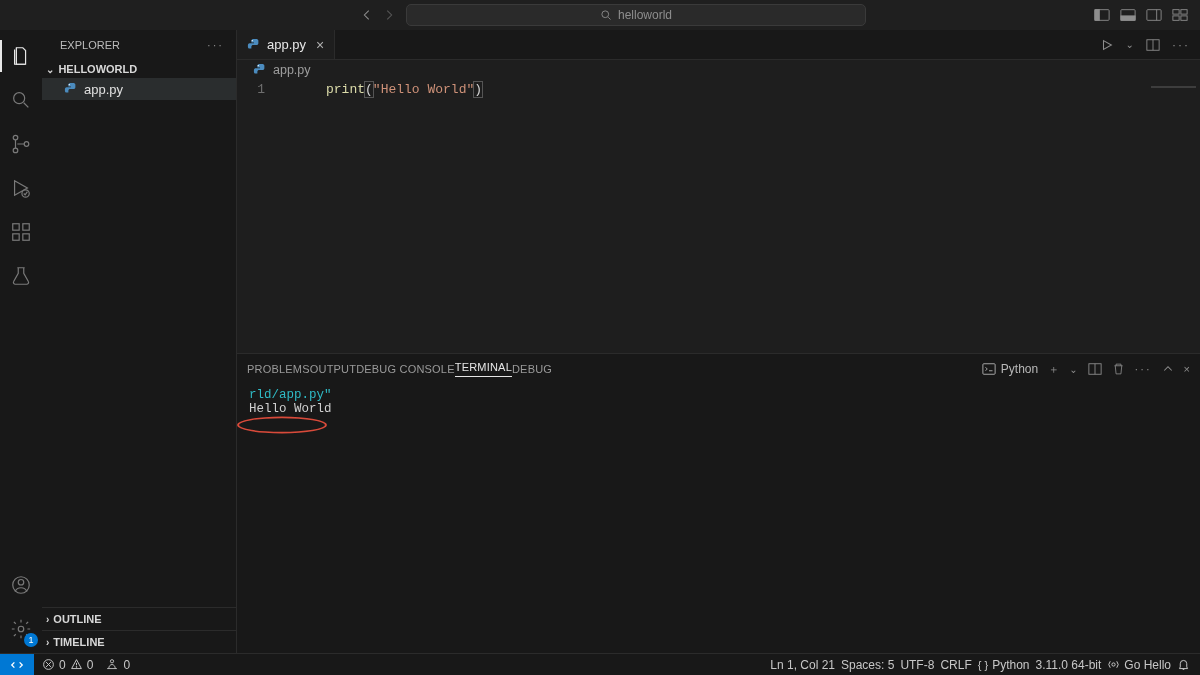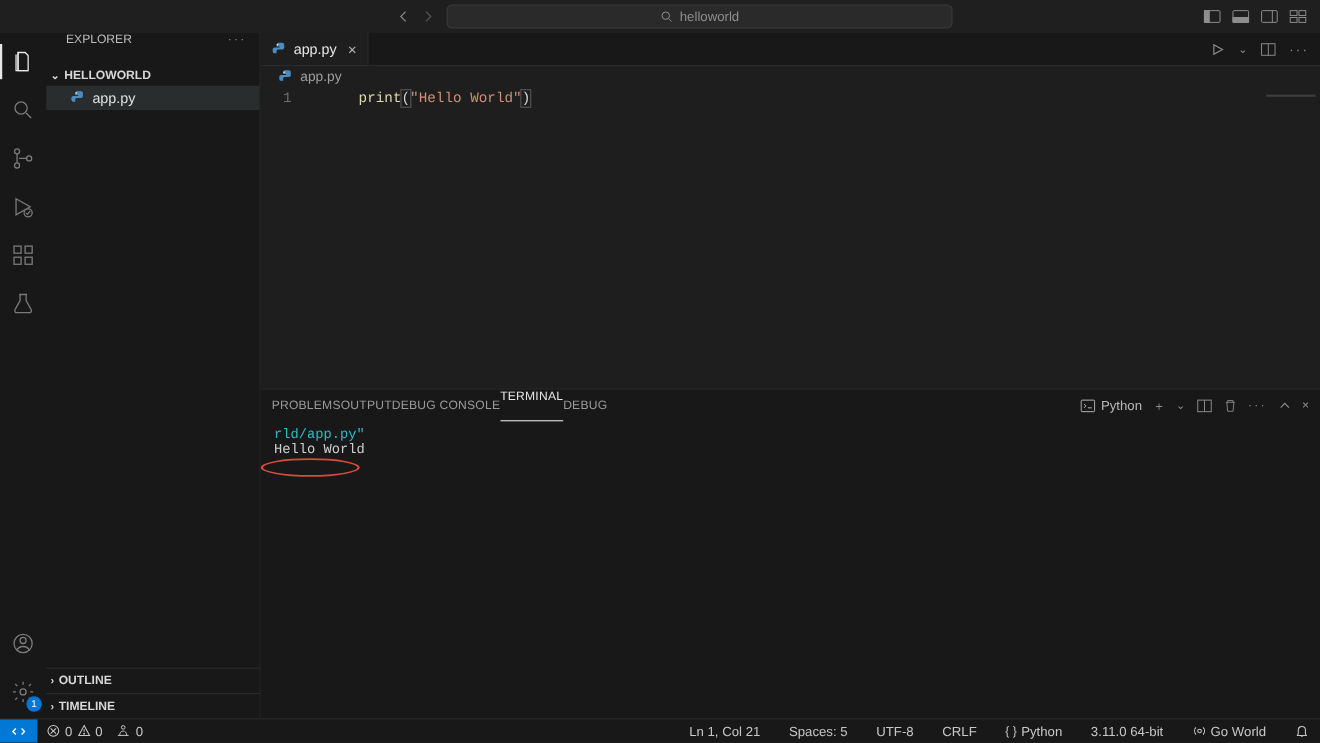--- a/index.html
+++ b/index.html
@@ -103,21 +103,21 @@
 
   
   .sidebar {
     width: 195px;
     background: var(--bg-sidebar);
     display:flex; flex-direction:column;
     border-right:1px solid var(--border);
   }
   .sidebar-header {
     height:30px;
-    display:flex; align-items:flex-start; justify-content:space-between;
+    display:flex; align-items:center; justify-content:space-between;
     padding: 0 12px 0 18px;
     color: #bcbcbc;
     font-size:11px;
   }
   .sidebar-section-title {
     display:flex; align-items:center; gap:4px;
     padding: 3px 6px 3px 4px;
     font-size:11px; font-weight:600;
     color:#d8d8d8;
     text-transform: uppercase;
@@ -214,21 +214,21 @@
     display:flex; flex-direction:column;
   }
   .panel-tabs {
     height:30px;
     display:flex; align-items:center;
     padding:0 10px;
     color:#9a9a9a;
     font-size:11px;
   }
   .panel-tabs .ptab { cursor:pointer; letter-spacing:0.2px; }
-  .panel-tabs .ptab.active { color:#e5e5e5; border-bottom:1px solid #e5e5e5; padding-bottom:15px;text-align:right; }
+  .panel-tabs .ptab.active { color:#e5e5e5; border-bottom:1px solid #e5e5e5; padding-bottom:3px;text-align:right; }
   .panel-tabs .grow { flex:1; }
   .panel-actions { display:flex; align-items:center; gap:10px; color:#b8b8b8; }
   .panel-actions .lbl { font-size:12px; display:flex; align-items:center; gap:5px; }
   .terminal {
     flex:1;
     padding: 4px 12px;
     font-family: Consolas, "Courier New", monospace;
     font-size:12.5px;
     color:#cfcfcf;
     line-height:14px;
@@ -260,21 +260,21 @@
     flex-shrink:0;
   }
   .status-remote {
     width:34px; height:22px;
     background: var(--accent-blue);
     display:flex; align-items:center; justify-content:center;
     color:#fff;
   }
   .status-left { display:flex; align-items:center; gap:12px; padding-left:8px; }
   .status-left .item, .status-right .item { display:flex; align-items:center; gap:4px; cursor:pointer; }
-  .status-right { margin-left:auto; display:flex; align-items:flex-start; gap:26px; padding-right:10px; }
+  .status-right { margin-left:auto; display:flex; align-items:flex-start; gap:6px; padding-right:10px; }
 
   .chev { font-size:10px; }
 </style>
 </head>
 <body>
 
 <div class="titlebar">
   <div class="pad-left"></div>
   <div class="nav-arrows">
     <span class="icon">
@@ -558,21 +558,21 @@
     <div class="item">
       <span style="font-size:11px">{ }</span>
       <span>Python</span>
     </div>
     <div class="item">3.11.0 64-bit</div>
     <div class="item">
       <svg width="13" height="13" viewBox="0 0 16 16" fill="none" stroke="currentColor" stroke-width="1.2">
           <circle cx="8" cy="8" r="2"></circle>
           <path d="M4 4a6 6 0 0 0 0 8M12 4a6 6 0 0 1 0 8"></path>
         </svg>
-      <span>Go World</span>
+      <span>Go Hello</span>
     </div>
     <div class="item">
       <svg width="13" height="13" viewBox="0 0 16 16" fill="none" stroke="currentColor" stroke-width="1.2">
           <path d="M4 11V7a4 4 0 0 1 8 0v4l1 2H3zM7 14h2"></path>
         </svg>
     </div>
   </div>
 </div>
 
 </body></html>

